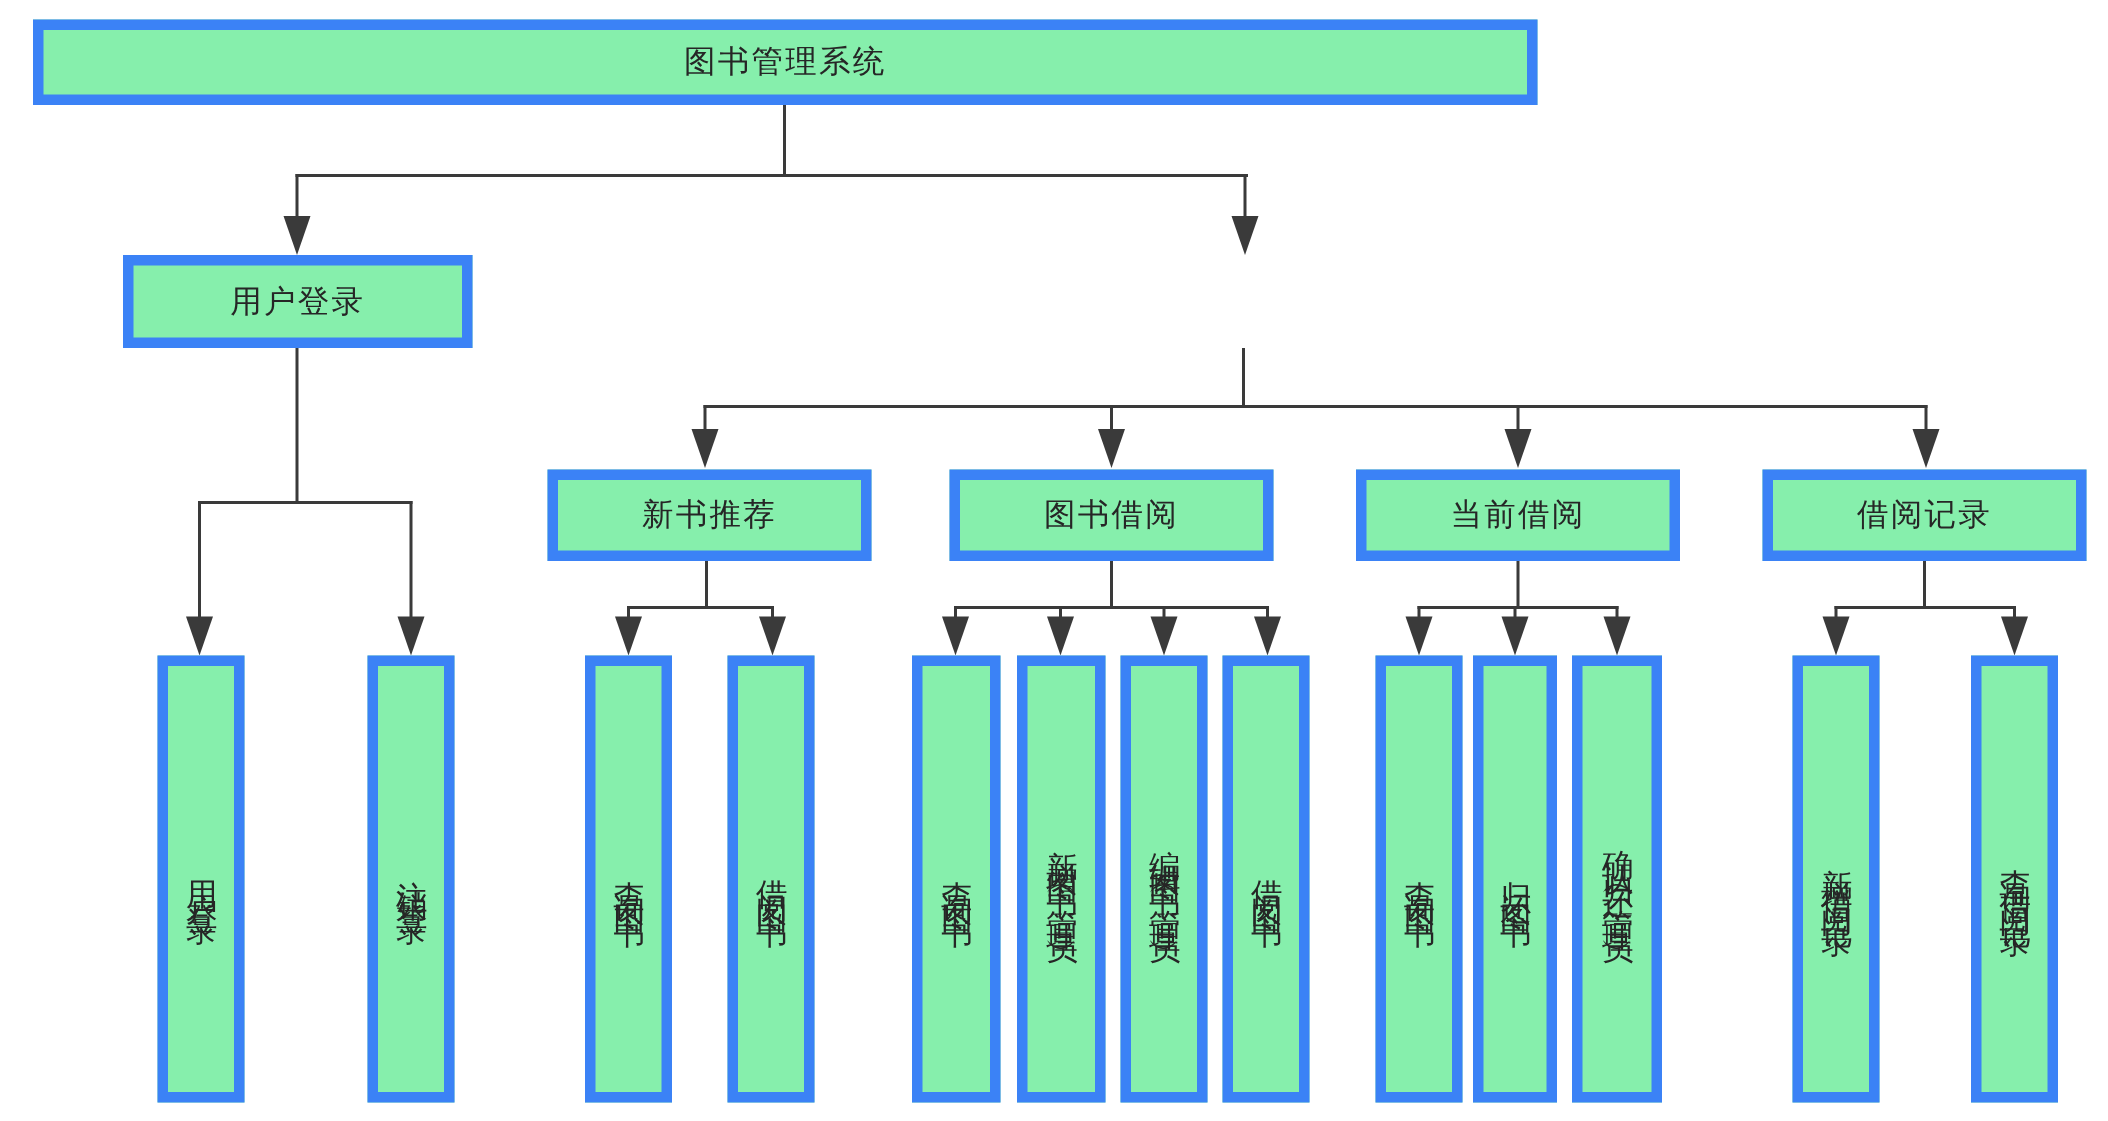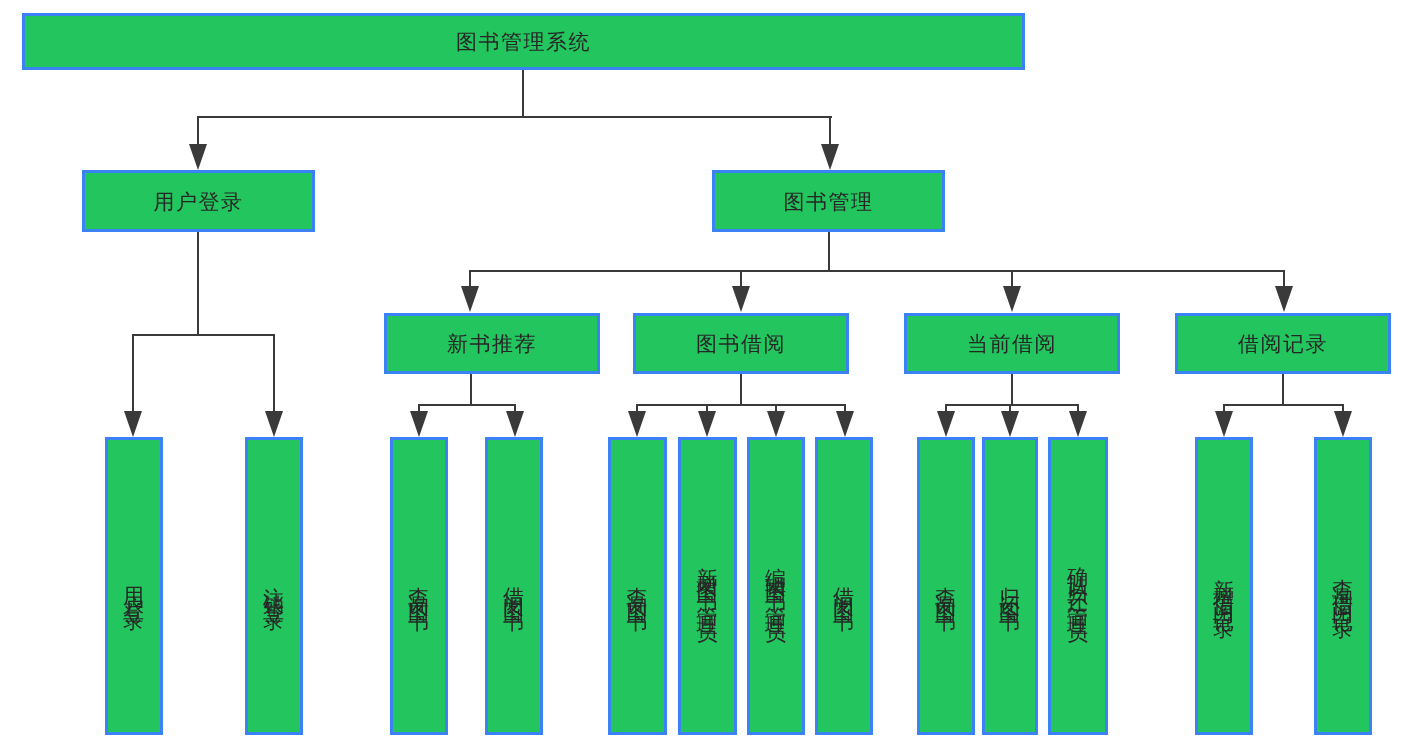--- a/index.html
+++ b/index.html
@@ -2,21 +2,21 @@
 <html><head>
 <meta charset="utf-8">
 <style>
   html,body { margin:0; padding:0; background:#ffffff; }
   .stage {
     position:relative; width:1405px; height:747px; background:#ffffff;
     font-family:"Liberation Sans", sans-serif; overflow:hidden;
   }
   .box {
     position:absolute; box-sizing:border-box;
-    border:3px solid #3b82f6; background:#22c55e; color:#262626;
+    border:7px solid #3b82f6; background:#86efac; color:#262626;
     display:flex; align-items:center; justify-content:center;
     text-align:right; line-height:1;
   }
   .box.h { font-size:21px; letter-spacing:1.5px; }
   .box.v { writing-mode:vertical-rl; font-size:21px; letter-spacing:8px; }
   .ln { position:absolute; background:#3a3a3a; }
   .ar {
     position:absolute; width:0; height:0;
     border-left:9px solid transparent; border-right:9px solid transparent;
     border-top:26px solid #3a3a3a;
@@ -36,41 +36,40 @@
 
   <div class="ln" style="left:522px; top:70px; width:2px; height:48px;"></div>
 
   <div class="ln" style="left:197px; top:116px; width:635px; height:2px;"></div>
   <div class="ln" style="left:197px; top:116px; width:2px; height:30px;"></div>
   <div class="ar" style="left:189px; top:144px;"></div>
   <div class="ln" style="left:829px; top:116px; width:2px; height:30px;"></div>
   <div class="ar" style="left:821px; top:144px;"></div>
 
   <div class="box h" style="left:82px; top:170px; width:233px; height:62px;">用户登录</div>
-  <div class="box h" style="left:712px; top:170px; width:233px; height:62px;">图书管理</div>
 
   <div class="ln" style="left:197px; top:232px; width:2px; height:104px;"></div>
   <div class="ln" style="left:132px; top:334px; width:143px; height:2px;"></div>
   <div class="ln" style="left:132px; top:334px; width:2px; height:78px;"></div>
   <div class="ar" style="left:124px; top:411px;"></div>
   <div class="ln" style="left:273px; top:334px; width:2px; height:78px;"></div>
   <div class="ar" style="left:265px; top:411px;"></div>
 
   <div class="ln" style="left:828px; top:232px; width:2px; height:40px;"></div>
   <div class="ln" style="left:469px; top:270px; width:816px; height:2px;"></div>
   <div class="ln" style="left:469px; top:270px; width:2px; height:17px;"></div>
   <div class="ar" style="left:461px; top:286px;"></div>
   <div class="ln" style="left:740px; top:270px; width:2px; height:17px;"></div>
   <div class="ar" style="left:732px; top:286px;"></div>
   <div class="ln" style="left:1011px; top:270px; width:2px; height:17px;"></div>
   <div class="ar" style="left:1003px; top:286px;"></div>
   <div class="ln" style="left:1283px; top:270px; width:2px; height:17px;"></div>
   <div class="ar" style="left:1275px; top:286px;"></div>
 
-  <div class="box h" style="left:384px; top:313px; width:216px; height:61px;">新书推荐</div>
+  <div class="box h" style="left:365px; top:313px; width:216px; height:61px;">新书推荐</div>
   <div class="box h" style="left:633px; top:313px; width:216px; height:61px;">图书借阅</div>
   <div class="box h" style="left:904px; top:313px; width:216px; height:61px;">当前借阅</div>
   <div class="box h" style="left:1175px; top:313px; width:216px; height:61px;">借阅记录</div>
 
   <div class="ln" style="left:470px; top:374px; width:2px; height:32px;"></div>
   <div class="ln" style="left:418px; top:404px; width:98px; height:2px;"></div>
   <div class="ln" style="left:418px; top:404px; width:2px; height:9px;"></div>
   <div class="ar" style="left:410px; top:411px;"></div>
   <div class="ln" style="left:514px; top:404px; width:2px; height:9px;"></div>
   <div class="ar" style="left:506px; top:411px;"></div>

